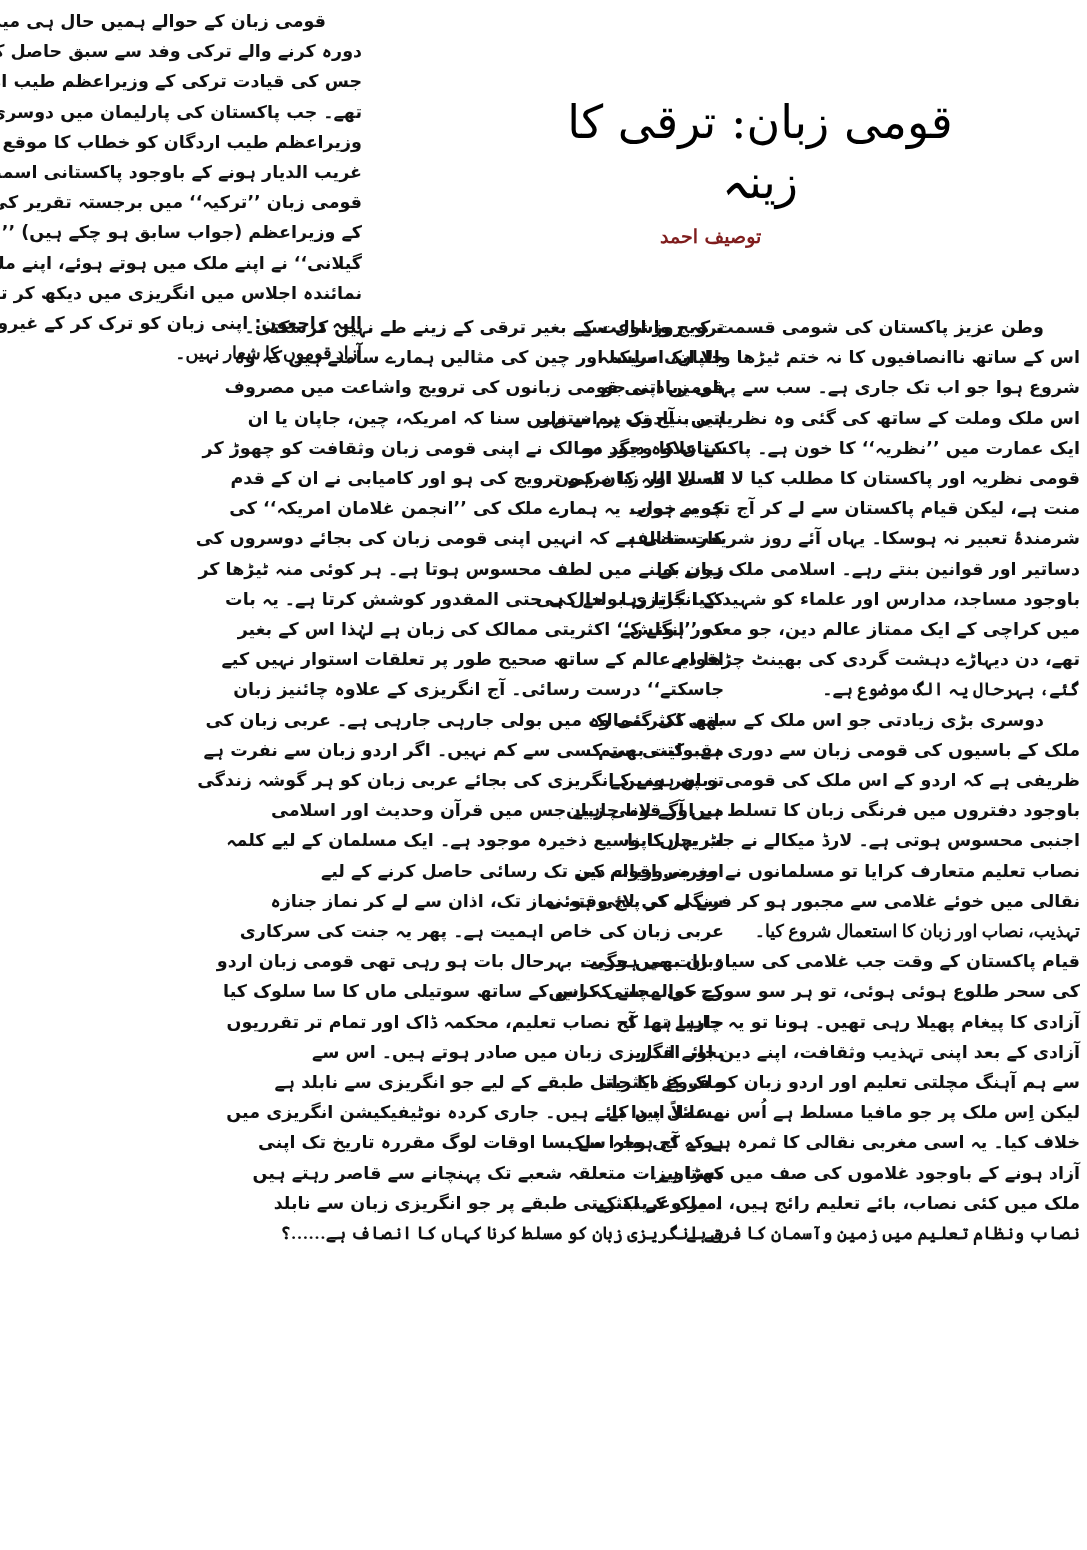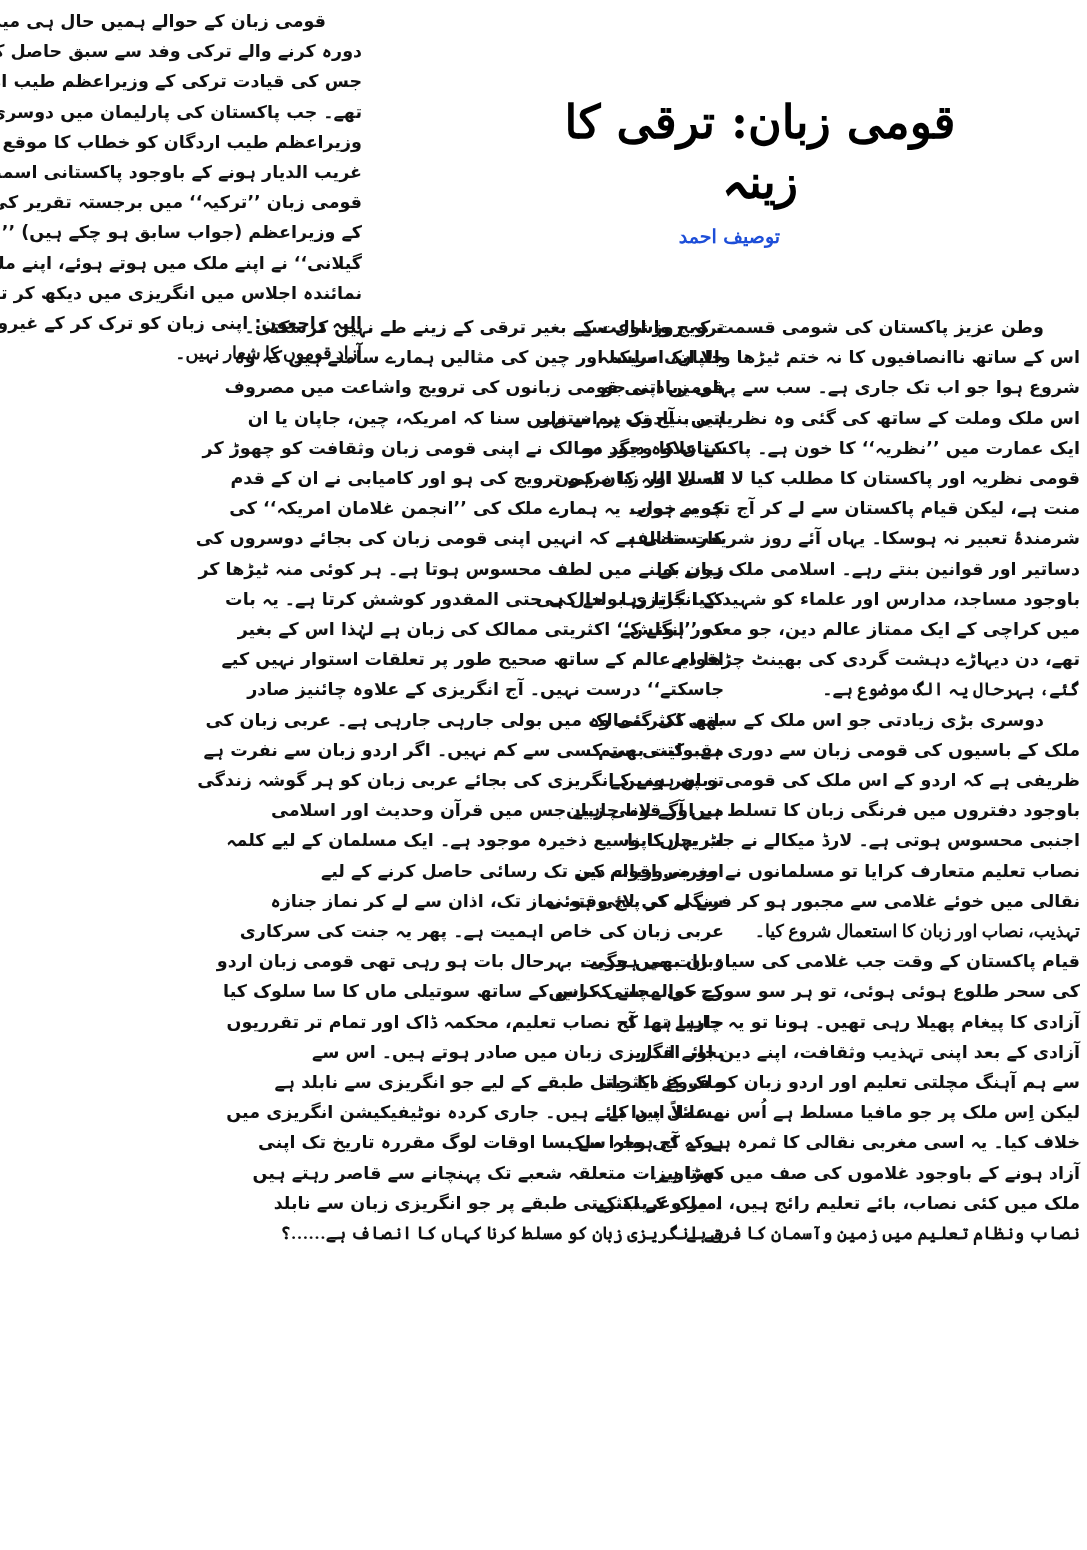--- a/index.html
+++ b/index.html
@@ -12,27 +12,27 @@
     font-size: 17.5px; line-height: 30.2px; font-weight: bold;
   }
   .col .line { display: block; white-space: nowrap; text-align: justify; text-align-last: justify; }
   .col .line.last { text-align-last: right; font-family: Liberation Serif, serif; }
   .col .line.indent { padding-right: 36px; }
   #col-left  { left: 8px;   top: 6px;   width: 354px; }
   #col-mid   { left: 372px; top: 312px; width: 352px; }
   #col-right { left: 730px; top: 312px; width: 350px; }
   .title {
     position: absolute; left: 550px; top: 92px; width: 420px; direction: rtl;
-    text-align: center; font-family: "DejaVu Serif", serif; font-weight: bold;
+    text-align: center; font-family: "DejaVu Serif", serif; font-weight: normal;
     font-size: 46px; line-height: 60px; color: #000;
   }
   .byline {
     position: absolute; left: 660px; top: 222px; width: 120px; direction: rtl;
-    text-align: right; font-family: "DejaVu Serif", serif; font-weight: bold;
-    font-size: 19px; line-height: 28px; color: #1d4ed8;
+    text-align: left; font-family: "DejaVu Serif", serif; font-weight: bold;
+    font-size: 19px; line-height: 28px; color: #7f1d1d;
   }
 </style>
 </head>
 <body>
 
 <div class="title">قومی زبان: ترقی کا زینہ</div>
 <div class="byline">توصیف احمد</div>
 
 <div id="col-left" class="col">
     <span class="line indent">قومی زبان کے حوالے ہمیں حال ہی میں پاکستان کا</span>
@@ -54,21 +54,21 @@
     <span class="line">قومیں اپنی قومی زبانوں کی ترویج واشاعت میں مصروف</span>
     <span class="line">ہیں۔ آج تک ہم نے نہیں سنا کہ امریکہ، چین، جاپان یا ان</span>
     <span class="line">کے علاوہ دیگر ممالک نے اپنی قومی زبان وثقافت کو چھوڑ کر</span>
     <span class="line">کسی اور زبان کی ترویج کی ہو اور کامیابی نے ان کے قدم</span>
     <span class="line">چومے ہوں۔ یہ ہمارے ملک کی ’’انجمن غلامان امریکہ‘‘ کی</span>
     <span class="line">کارستانی ہے کہ انہیں اپنی قومی زبان کی بجائے دوسروں کی</span>
     <span class="line">زبان بولنے میں لطف محسوس ہوتا ہے۔ ہر کوئی منہ ٹیڑھا کر</span>
     <span class="line">کے انگریزی بولنے کی حتی المقدور کوشش کرتا ہے۔ یہ بات</span>
     <span class="line">کہ ’’انگلش‘‘ اکثریتی ممالک کی زبان ہے لہٰذا اس کے بغیر</span>
     <span class="line">اقوام عالم کے ساتھ صحیح طور پر تعلقات استوار نہیں کیے</span>
-    <span class="line">جاسکتے‘‘ درست نہیں۔ آج انگریزی کے علاوہ چائنیز صادر</span>
+    <span class="line">جاسکتے‘‘ درست رسائی۔ آج انگریزی کے علاوہ چائنیز زبان</span>
     <span class="line">بھی اکثر ممالک میں بولی جارہی جارہی ہے۔ عربی زبان کی</span>
     <span class="line">مقبولیت بھی کسی سے کم نہیں۔ اگر اردو زبان سے نفرت ہے</span>
     <span class="line">تو پھر ہمیں انگریزی کی بجائے عربی زبان کو ہر گوشہ زندگی</span>
     <span class="line">میں آگے لانا چاہیے جس میں قرآن وحدیث اور اسلامی</span>
     <span class="line">لٹریچر کا وسیع ذخیرہ موجود ہے۔ ایک مسلمان کے لیے کلمہ</span>
     <span class="line">اور ضروریات دین تک رسائی حاصل کرنے کے لیے</span>
     <span class="line">سے لے کر پنج وقتہ نماز تک، اذان سے لے کر نماز جنازہ</span>
     <span class="line">عربی زبان کی خاص اہمیت ہے۔ پھر یہ جنت کی سرکاری</span>
     <span class="line">زبان بھی ہوگی۔ بہرحال بات ہو رہی تھی قومی زبان اردو</span>
     <span class="line">کے حوالے سے کہ اس کے ساتھ سوتیلی ماں کا سا سلوک کیا</span>

